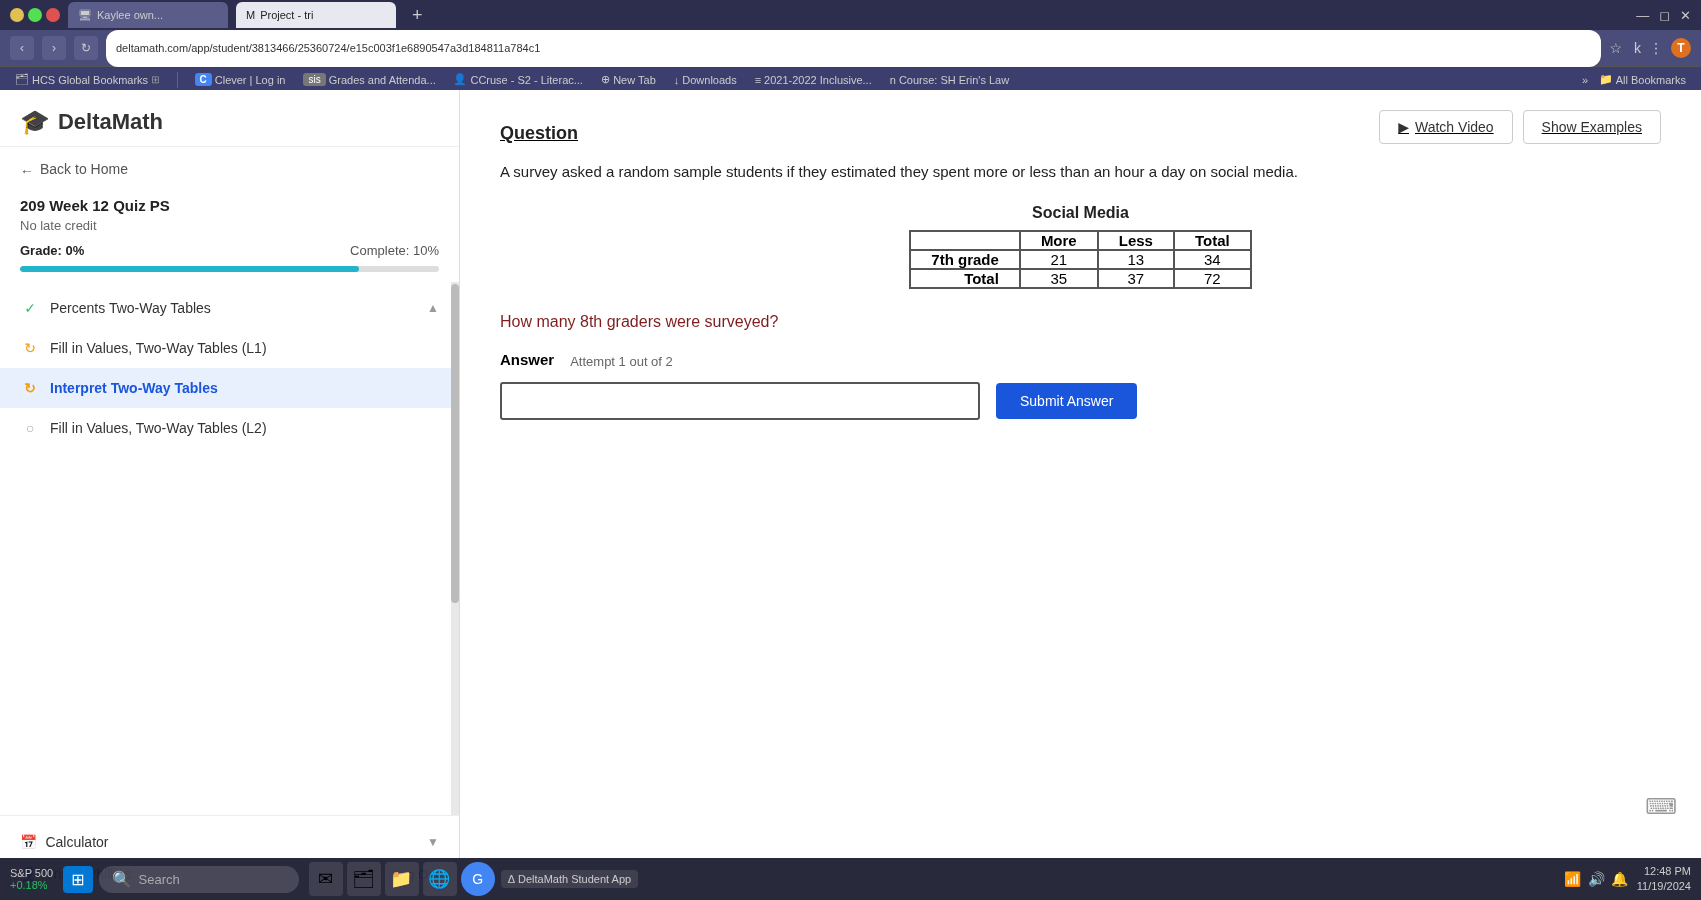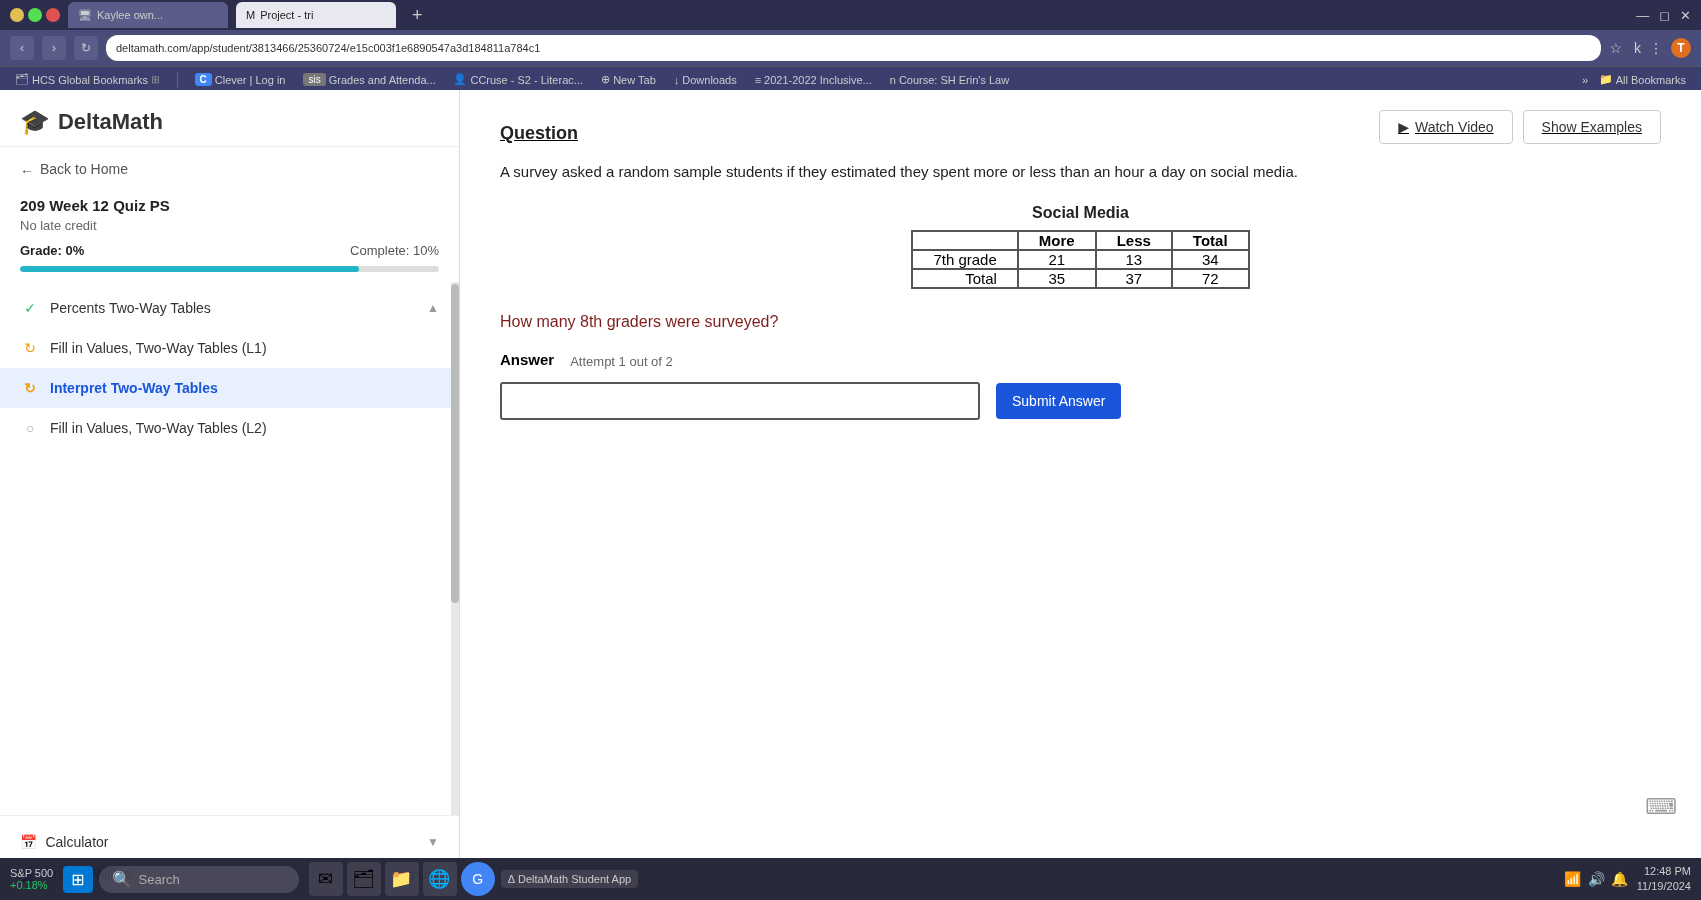--- a/index.html
+++ b/index.html
@@ -72,21 +72,21 @@
       width: 24px; height: 24px;
       cursor: pointer;
       font-size: 12px;
       display: flex; align-items: center; justify-content: center;
     }
     .address-input {
       flex: 1;
       background: #fff;
       border: none;
       border-radius: 12px;
-      height: 26px;
+      height: 37px;
       padding: 0 10px;
       font-size: 11px;
       color: #333;
     }
     .bookmarks-bar {
       background: #3c3f6e;
       height: 26px;
       display: flex;
       align-items: center;
       padding: 0 10px;
@@ -307,21 +307,21 @@
       font-size: 15px;
     }
     .data-table th {
       background: #fff;
       font-weight: bold;
     }
     .data-table td {
       background: #fff;
     }
     .data-table .row-header {
-      font-weight: normal;
+      font-weight: bold;
       text-align: right;
     }
     .sub-question {
       font-size: 16px;
       color: #7f1d1d;
       margin-bottom: 20px;
     }
     .answer-section {
       margin-top: 20px;
     }
@@ -347,21 +347,21 @@
       border: 2px solid #555;
       border-radius: 3px;
       padding: 0 10px;
       font-size: 15px;
     }
     .submit-btn {
       background: #1a56db;
       color: #fff;
       border: none;
       border-radius: 4px;
-      padding: 10px 16px;
+      padding: 10px 24px;
       font-size: 14px;
       cursor: pointer;
       white-space: nowrap;
     }
     .keyboard-icon {
       position: absolute;
       right: 24px;
       bottom: 80px;
       font-size: 22px;
       color: #999;

